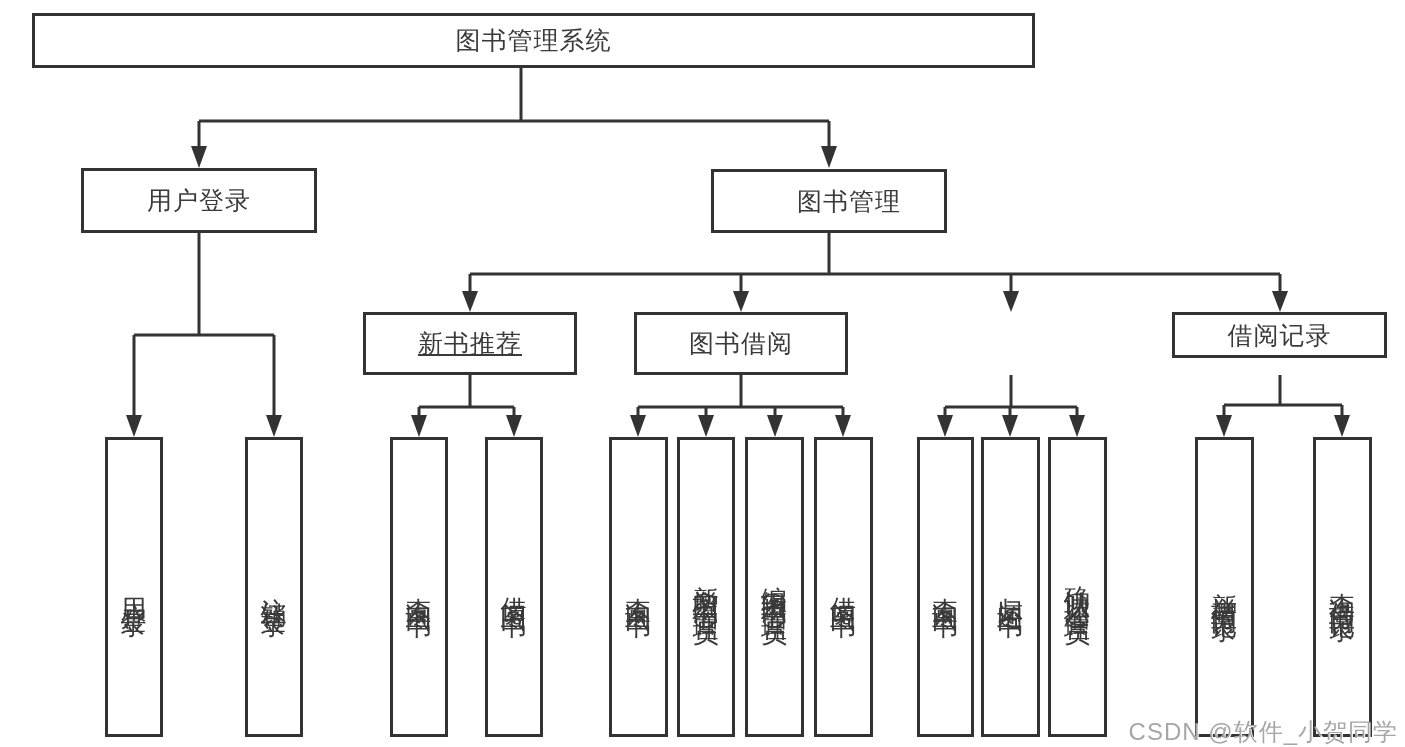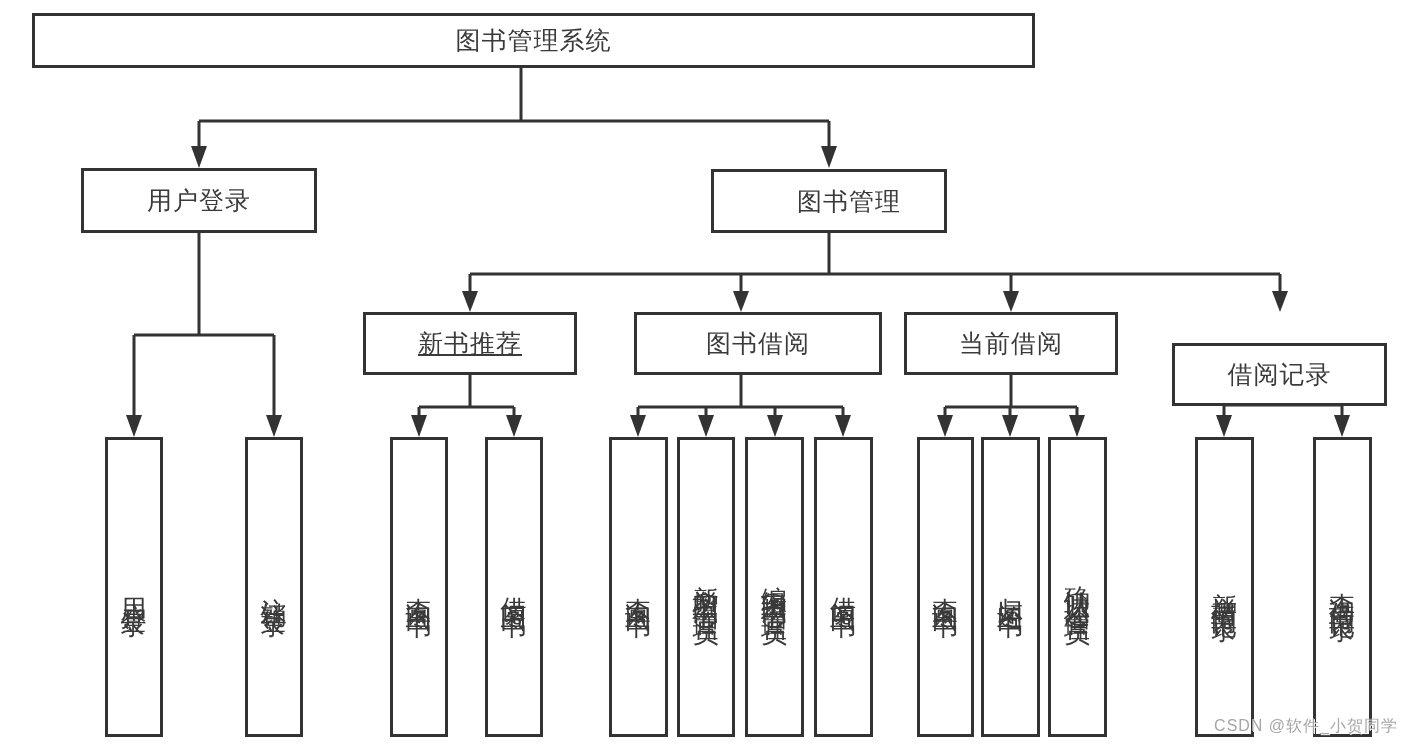--- a/index.html
+++ b/index.html
@@ -41,21 +41,21 @@
   .v {
     writing-mode: vertical-rl;
     font-size: 26px;
     letter-spacing: 5px;
     line-height: 1;
   }
   .watermark {
     position: absolute;
     top: 716px;
     right: 7px;
-    font-size: 16px;
+    font-size: 24px;
     letter-spacing: 1px;
     color: #a6a6a6;
     white-space: nowrap;
     z-index: 5;
     text-shadow: 1px 1px 0 #ffffff;
   }
 </style>
 </head>
 <body>
 
@@ -93,23 +93,22 @@
       <polygon points="1334,415 1350,415 1342,437"></polygon>
     </g>
   </svg>
 
   <div class="box h" style="left:20px; top:13px; width:1003px; height:55px;margin-left:12px;">图书管理系统</div>
 
   <div class="box h" style="left:81px; top:168px; width:236px; height:65px;">用户登录</div>
   <div class="box h" style="left:711px; top:169px; width:236px; height:64px;padding-left:40px;">图书管理</div>
 
   <div class="box h" style="left:363px; top:312px; width:214px; height:63px;text-decoration:underline;">新书推荐</div>
-  <div class="box h" style="left:634px; top:312px; width:248px; height:63px;">图书借阅</div>
-  <div class="box h" style="left:904px; top:312px; width:214px; height:63px;">当前借阅</div>
-  <div class="box h" style="left:1172px; top:312px; width:215px; height:63px;margin-top:31px;">借阅记录</div>
+  <div class="box h" style="left:634px; top:312px; width:214px; height:63px;">图书借阅</div>
+  <div class="box h" style="left:1172px; top:312px; width:215px; height:46px;">借阅记录</div>
 
   <div class="box v" style="left:105px; top:437px; width:58px; height:300px;">用户登录</div>
   <div class="box v" style="left:245px; top:437px; width:58px; height:300px;">注销登录</div>
 
   <div class="box v" style="left:390px; top:437px; width:58px; height:300px;">查询图书</div>
   <div class="box v" style="left:485px; top:437px; width:58px; height:300px;">借阅图书</div>
 
   <div class="box v" style="left:609px; top:437px; width:59px; height:300px;">查询图书</div>
   <div class="box v" style="left:677px; top:437px; width:58px; height:300px;">新增图书（管理员）</div>
   <div class="box v" style="left:745px; top:437px; width:59px; height:300px;">编辑图书（管理员）</div>

